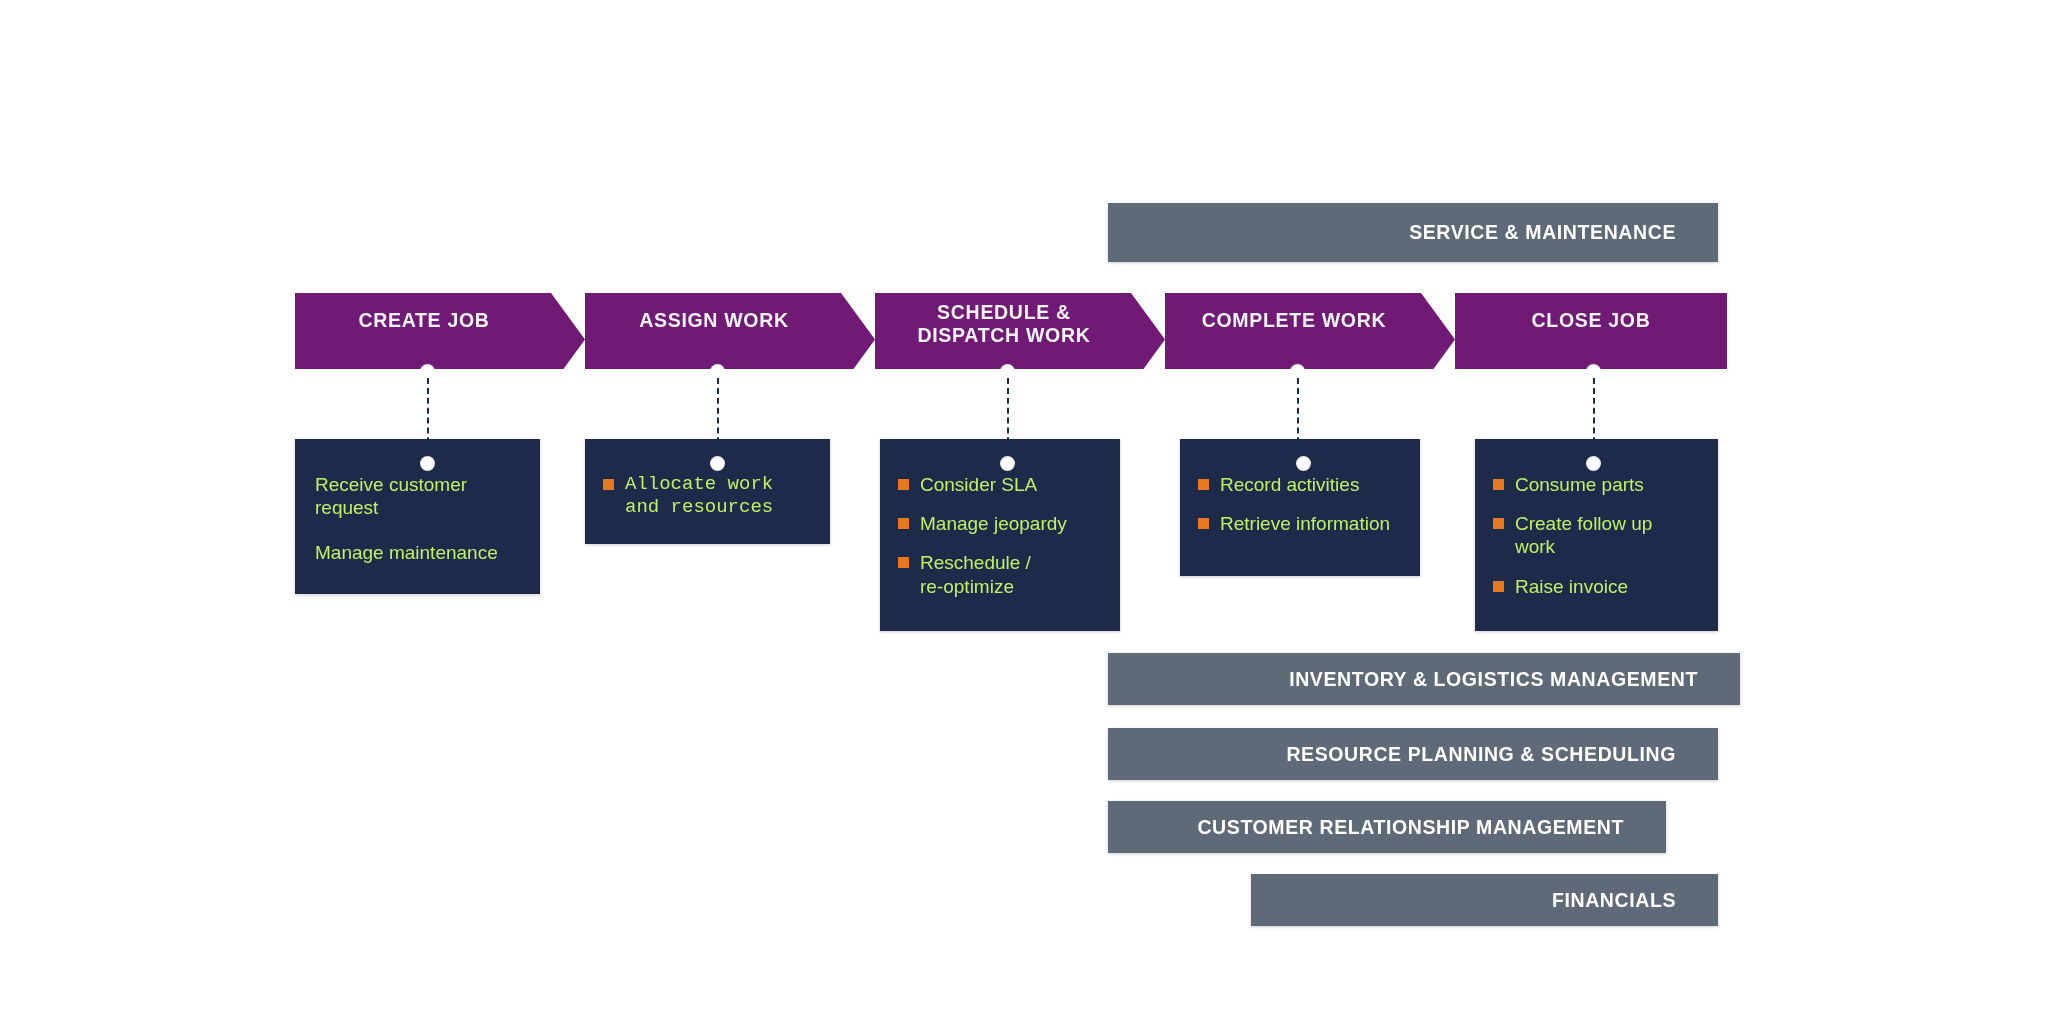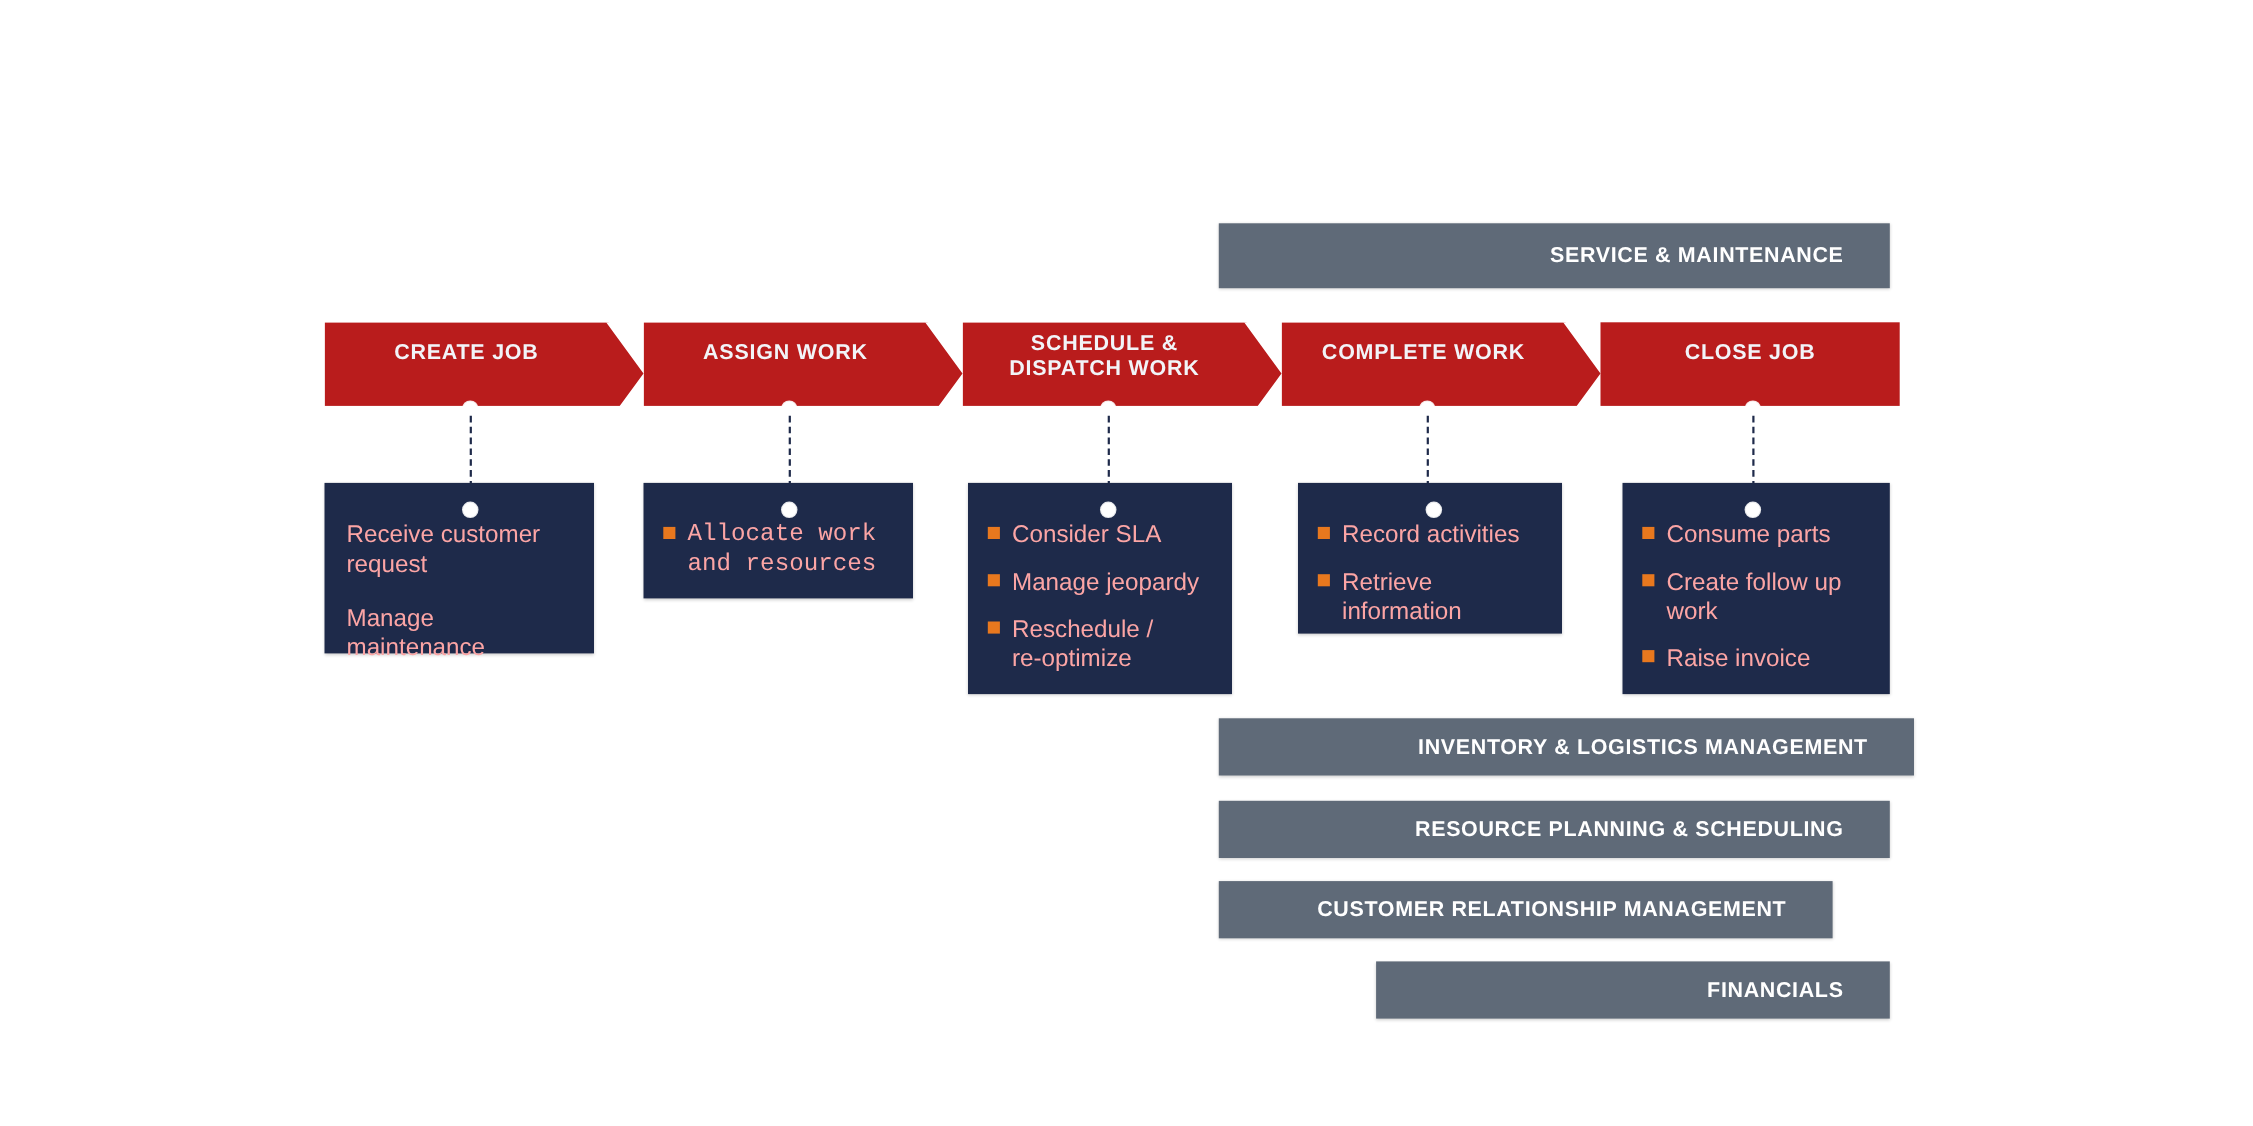--- a/index.html
+++ b/index.html
@@ -24,21 +24,21 @@
     font-size: 19.5px;
     letter-spacing: 0.6px;
     box-shadow: 0 1px 3px rgba(0,0,0,0.20);
   }
 
   
   #banner { position: absolute; left: 295px; top: 293px; width: 1432px; height: 93px; }
   .stage {
     position: absolute;
     top: 0; height: 76px;
-    background: #b91c1c;
+    background: #701a75;
     color: #ffffff;
     text-decoration: underline;
   }
   .stage-label {
     position: absolute;
     left: 0; right: 0; top: 16px;
     text-align: center;
     font-weight: bold;
     font-size: 19.5px;
     letter-spacing: 0.7px;
@@ -58,22 +58,22 @@
   .card {
     position: absolute;
     background: #1e2a4a;
     box-shadow: 0 1px 3px rgba(0,0,0,0.20);
     padding: 34px 18px 18px 18px;
   }
   .card-list { list-style: none; }
   .card-item {
     display: flex;
     align-items: flex-start;
-    color: #fca5a5;
-    font-size: 22px;
+    color: #bef264;
+    font-size: 19px;
     line-height: 1.22;
     margin-bottom: 16px;
   }
   .card-item:last-child { margin-bottom: 0; }
   .card.nobullet .card-item { margin-bottom: 22px; }
   .bullet {
     flex: 0 0 auto;
     width: 11px; height: 11px;
     background: #e8781e;
     margin: 6px 11px 0 0;

